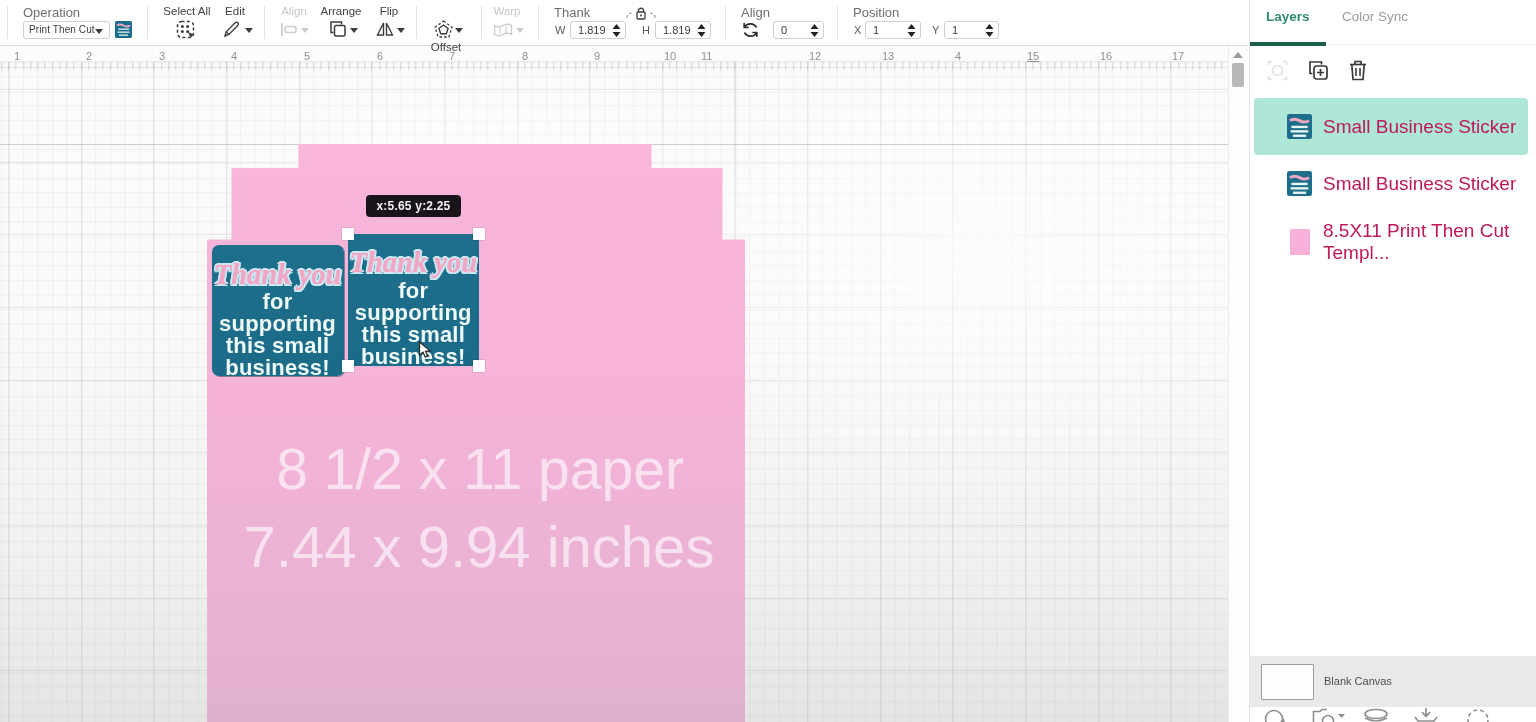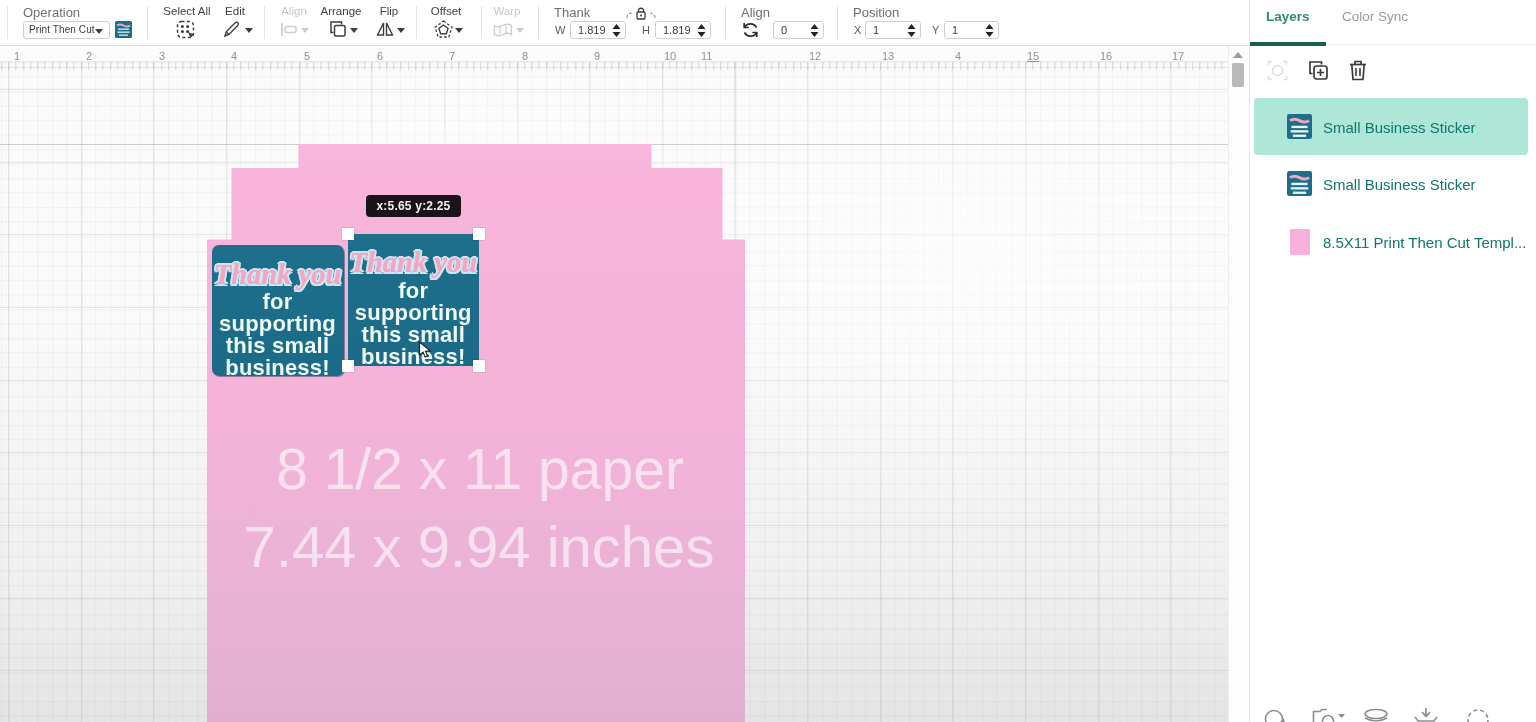--- a/index.html
+++ b/index.html
@@ -66,21 +66,21 @@
          font-size:11px; color:#3c3c3c; padding-left:7px; line-height:16px; }
   .lbl2 { position:absolute; top:24px; font-size:11px; color:#5a5a5a; }
   .caret { display:inline-block; width:0; height:0; border-left:4px solid transparent; border-right:4px solid transparent; border-top:5px solid #3d3d3d; vertical-align:middle; }
 
   
   #panel { left:1249px; top:0; width:287px; height:722px; background:#fff; border-left:1px solid #e4e4e4; }
   #panel .tab { position:absolute; top:9px; font-size:13.5px; }
   #tabline { position:absolute; left:0; top:42px; width:76px; height:4px; background:#19614b; z-index:3; }
   #tabborder { position:absolute; left:0; top:44px; width:287px; height:1px; background:#f0f0f0; }
   .lrow { position:absolute; left:4px; width:274px; height:57px; }
-  .lrow .txt { position:absolute; left:69px; top:50%; transform:translateY(-50%); font-size:15px; color:#0f766e; }
+  .lrow .txt { position:absolute; left:69px; top:50%; transform:translateY(-50%); font-size:19px; color:#be185d; }
   .sel { background:#aee7d7; border-radius:4px; }
   #blankrow { position:absolute; left:0px; top:656px; width:287px; height:51px; background:#e9e9e9; }
   #blankrow .sw { position:absolute; left:11px; top:8px; width:53px; height:36px; background:#fdfdfd; border:1px solid #9d9d9d; border-radius:1px; }
   #blankrow .bt { position:absolute; left:74px; top:19px; font-size:11px; color:#4e4e4e; }
 </style>
 </head>
 <body>
 <div id="root">
 
   <div id="canvas" class="abs">
@@ -201,21 +201,21 @@
 
     <div class="glabel" style="left:367px; width:44px;">Flip</div>
     <svg class="abs" style="left:376px; top:20px;" width="18" height="18" viewBox="0 0 18 18">
       <path d="M7.5 3 L7.5 15 L1.5 15 Z" fill="none" stroke="#3d3d3d" stroke-width="1.4"></path>
       <path d="M10.5 3 L10.5 15 L16.5 15 Z" fill="none" stroke="#3d3d3d" stroke-width="1.4"></path>
     </svg>
     <span class="caret abs" style="left:397px; top:28px;"></span>
 
     <div class="vsep" style="left:416px;"></div>
 
-    <div class="glabel" style="left:424px; width:44px;">Offset</div>
+    <div class="glabel" style="left:424px; width:44px;margin-top:36px;">Offset</div>
     <svg class="abs" style="left:434px; top:20px;" width="19" height="19" viewBox="0 0 19 19">
       <path d="M9.5 1 L18 7.2 L14.8 17 L4.2 17 L1 7.2 Z" fill="none" stroke="#3d3d3d" stroke-width="1.3" stroke-dasharray="2.6 2"></path>
       <path d="M9.5 5 L14.1 8.4 L12.3 13.8 L6.7 13.8 L4.9 8.4 Z" fill="none" stroke="#3d3d3d" stroke-width="1.4"></path>
     </svg>
     <span class="caret abs" style="left:455px; top:28px;"></span>
 
     <div class="vsep" style="left:481px;"></div>
 
     <div class="glabel dis" style="left:485px; width:44px;">Warp</div>
     <svg class="abs" style="left:493px; top:23px;" width="20" height="14" viewBox="0 0 20 14">
@@ -316,20 +316,24 @@
         <rect x="2.5" y="11" width="12" height="1.6" fill="#e8f7f3"></rect>
         <rect x="4" y="14" width="9" height="1.6" fill="#e8f7f3"></rect>
       </svg>
       <div class="txt">Small Business Sticker</div>
     </div>
     <div class="lrow" style="top:213px;">
       <div style="position:absolute; left:36px; top:16px; width:20px; height:26px; background:#f8b1db; border-radius:1px;"></div>
       <div class="txt" style="left:69px;">8.5X11 Print Then Cut Templ...</div>
     </div>
 
+    <div id="blankrow">
+      <div class="sw"></div>
+      <div class="bt">Blank Canvas</div>
+    </div>
 
     <svg class="abs" style="left:13px; top:708px;" width="24" height="14" viewBox="0 0 24 14">
       <circle cx="11" cy="11" r="8.5" fill="none" stroke="#8e8e8e" stroke-width="1.6"></circle>
       <path d="M17 14 L21 10 L22 16" fill="#8e8e8e"></path>
     </svg>
     <svg class="abs" style="left:62px; top:708px;" width="34" height="14" viewBox="0 0 34 14">
       <path d="M1.5 14 L1.5 3.5 L8 3.5 L10 1.5 L15 1.5" fill="none" stroke="#8e8e8e" stroke-width="1.6"></path>
       <circle cx="16" cy="13" r="5.5" fill="none" stroke="#8e8e8e" stroke-width="1.6"></circle>
       <path d="M26 6 L33 6 L29.5 10 Z" fill="#8e8e8e"></path>
     </svg>

